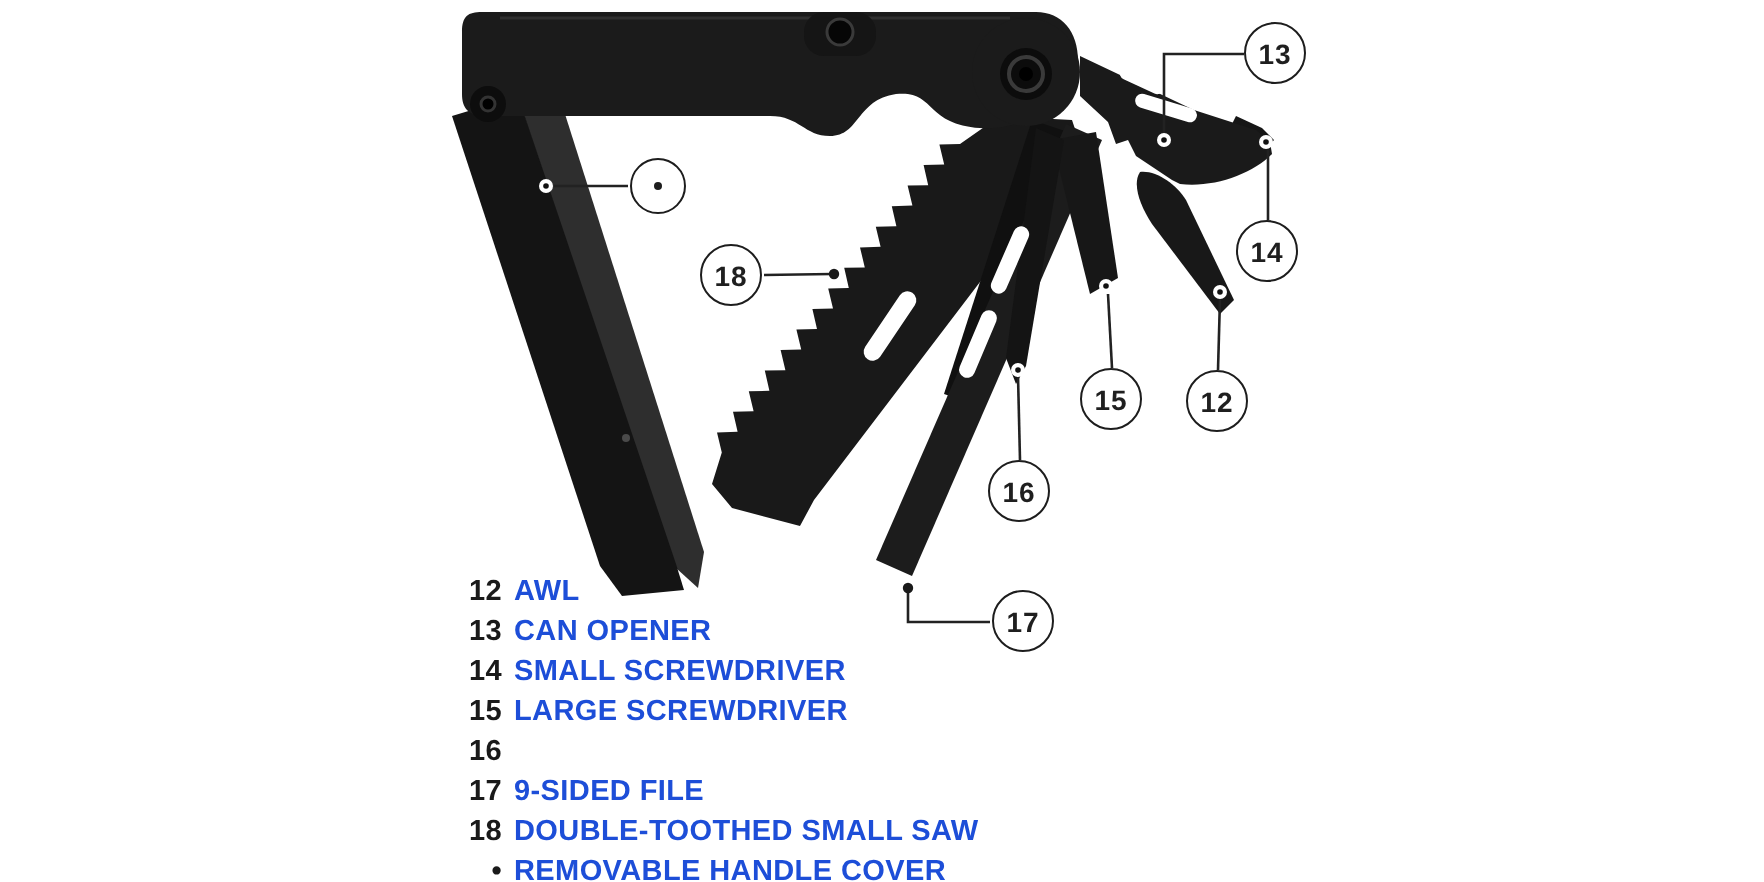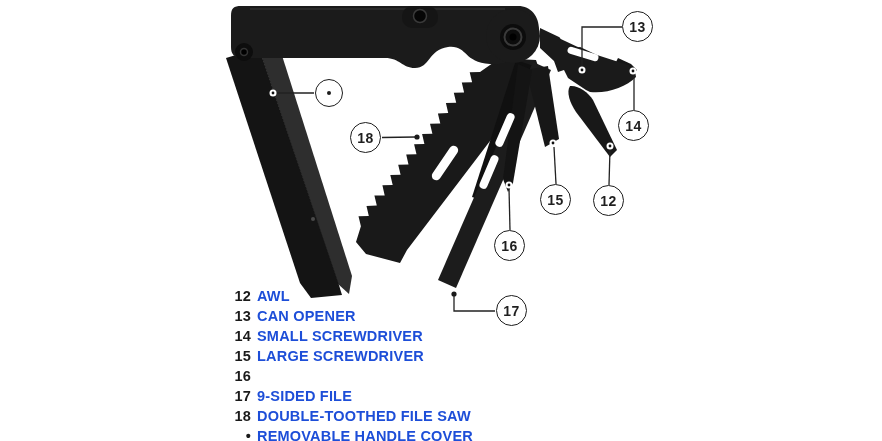--- a/index.html
+++ b/index.html
@@ -140,21 +140,21 @@
     </div>
     <div class="legend-row">
       <span class="legend-num">16</span>
     </div>
     <div class="legend-row">
       <span class="legend-num">17</span>
       <span class="legend-label">9-SIDED FILE</span>
     </div>
     <div class="legend-row">
       <span class="legend-num">18</span>
-      <span class="legend-label">DOUBLE-TOOTHED FILE SAW</span>
+      <span class="legend-label">DOUBLE-TOOTHED SMALL SAW</span>
     </div>
     <div class="legend-row">
       <span class="legend-num">•</span>
       <span class="legend-label">REMOVABLE HANDLE COVER</span>
     </div>
   </div>
 
 </div>
 
 </body></html>

